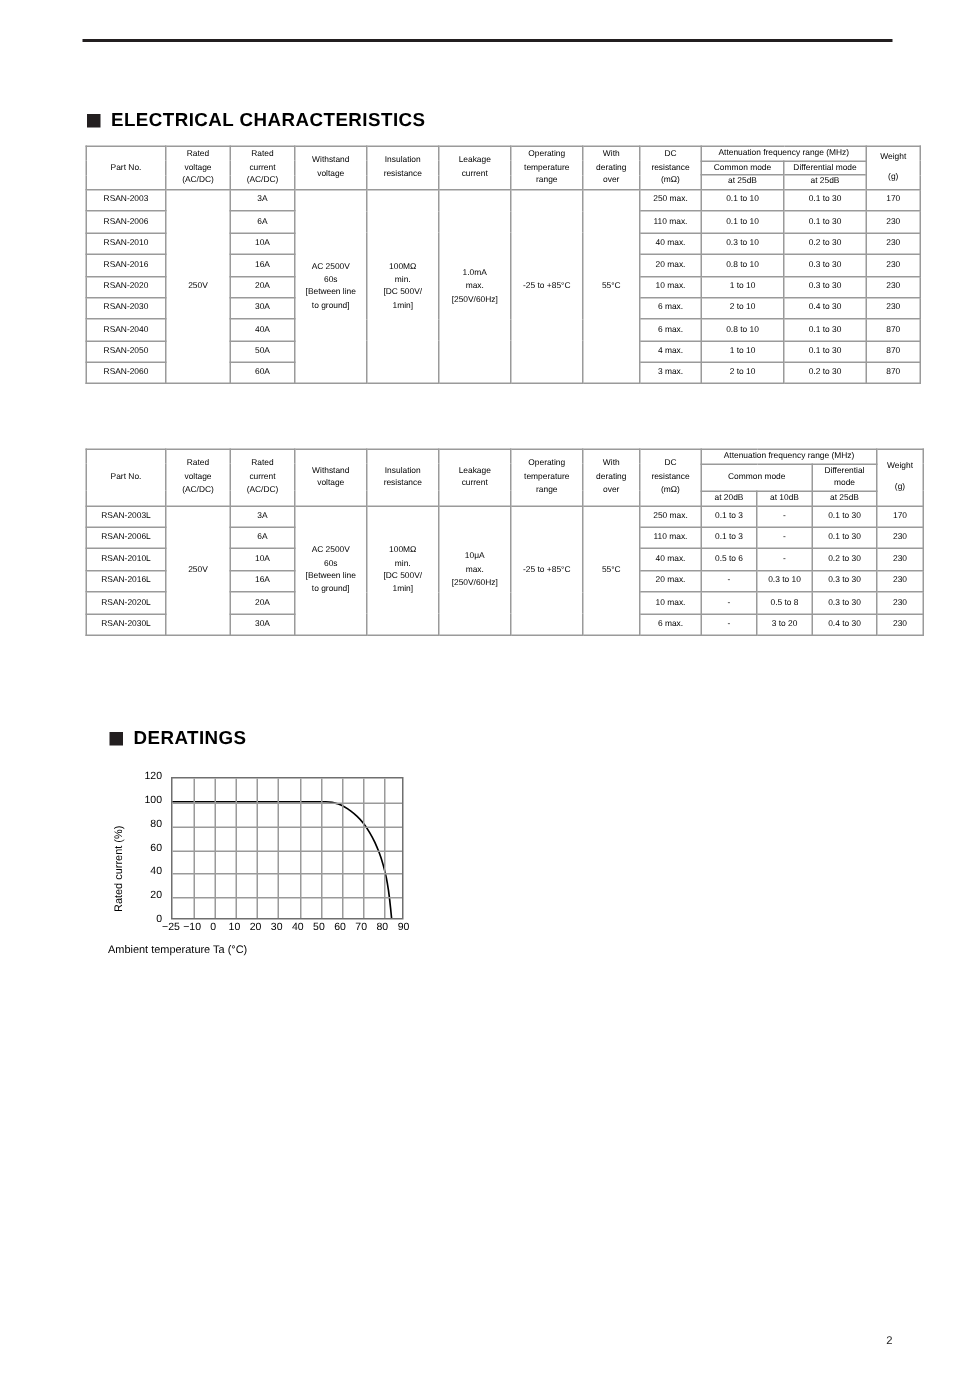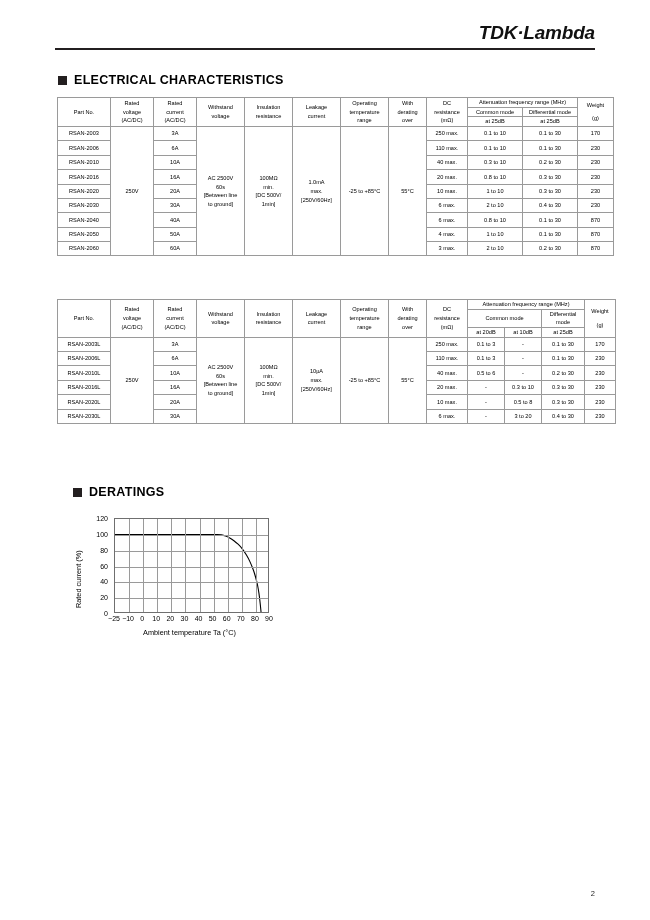--- a/index.html
+++ b/index.html
@@ -123,21 +123,21 @@
   .x-tick-label {
     position: absolute;
     font-size: 7px;
     text-align: center;
     transform: translateX(-50%);
     width: 18px;
   }
   .axis-title-x {
     position: absolute;
     font-size: 7.3px;
-    text-align: center;
+    text-align: left;
     width: 235px;
     left: 10px;
     top: 116px;
   }
   .axis-title-y {
     position: absolute;
     font-size: 7.3px;
     transform: rotate(-90deg);
     transform-origin: left top;
     left: 12px;
@@ -156,21 +156,20 @@
     right: 55px;
     bottom: 22px;
     font-size: 7.5px;
     color: #222;
   }
 </style>
 </head>
 <body>
 
 <div class="page-header">
-  <div class="brand">TDK·Lambda</div>
   <div class="brand-rule"></div>
 </div>
 
 <div id="sec-electrical" class="section-title">
   <span class="sq-bullet"></span>
   <span>ELECTRICAL CHARACTERISTICS</span>
 </div>
 
 <div id="table-1-wrap" class="tbl-wrap">
   <table class="spec-table" id="table-1">

